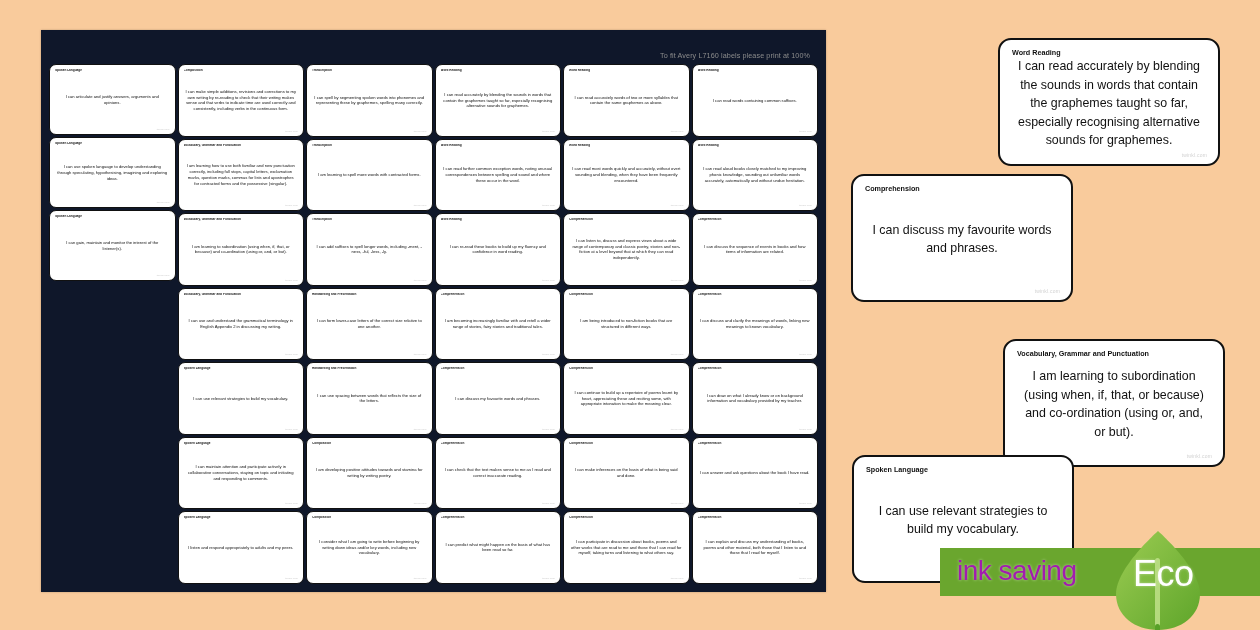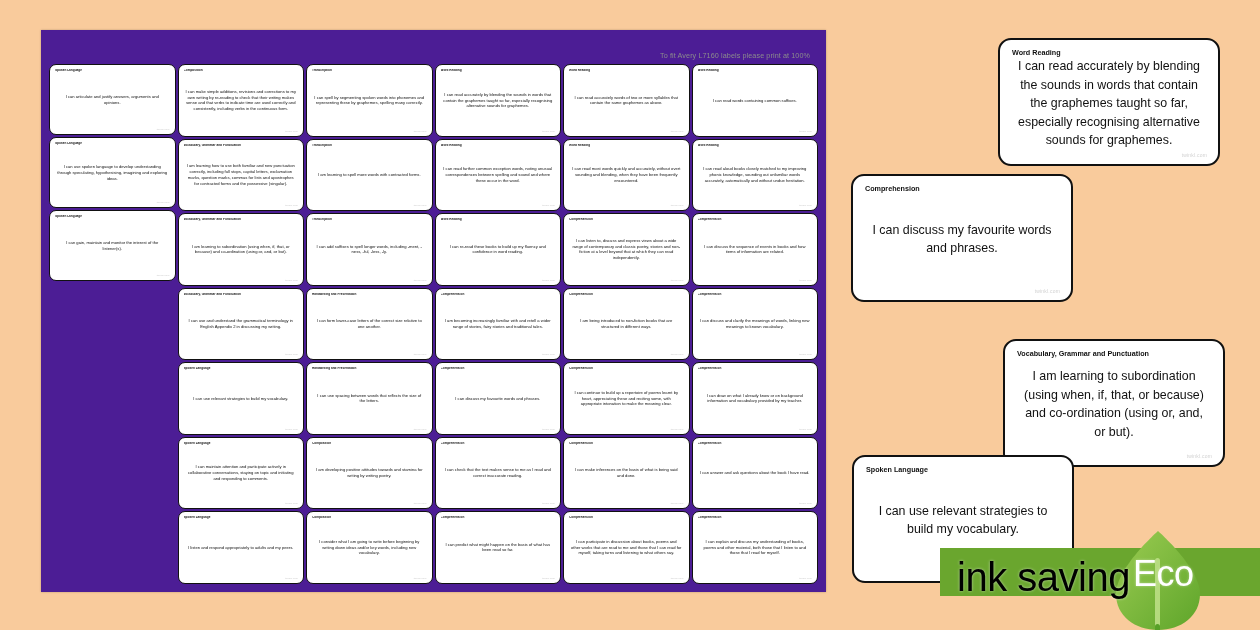--- a/index.html
+++ b/index.html
@@ -6,21 +6,21 @@
   body{
     width:1260px;height:630px;overflow:hidden;
     background:#f9cb9c;
     font-family:"Liberation Sans",sans-serif;
   }
   #stage{position:relative;width:1260px;height:630px;}
 
   
   .sheet{
     position:absolute;left:41px;top:30px;width:785px;height:562px;
-    background:#4c1d95;
+    background:#0f172a;
     box-shadow:0 0 2px rgba(0,0,0,.25);
   }
   .sheet-header{
     position:absolute;right:16px;top:21px;
     font-size:7.2px;color:#8c8c8c;letter-spacing:.1px;
     white-space:nowrap;
   }
   .grid{
     position:absolute;left:8px;top:34px;
     width:769px;height:520px;
@@ -104,21 +104,21 @@
   #eco{
     position:absolute;left:935px;top:535px;width:325px;height:95px;
     pointer-events:none;
   }
   #eco .bar{
     position:absolute;left:5px;top:13px;width:320px;height:48px;
     background:#6aa62e;
   }
   #eco .bartext{
     position:absolute;left:22px;top:20px;
-    font-size:40px;color:#000000;font-weight:400;
+    font-size:28px;color:#a21caf;font-weight:400;
     font-family:"Liberation Sans",sans-serif;
     text-shadow:0 0 3px rgba(255,255,255,.55);
     letter-spacing:-.5px;
   }
   #eco .leaf{
     position:absolute;left:175px;top:-7px;width:96px;height:112px;
   }
   #eco .ecotext{
     position:absolute;left:198px;top:18px;
     font-size:36px;color:#fff;font-weight:400;

